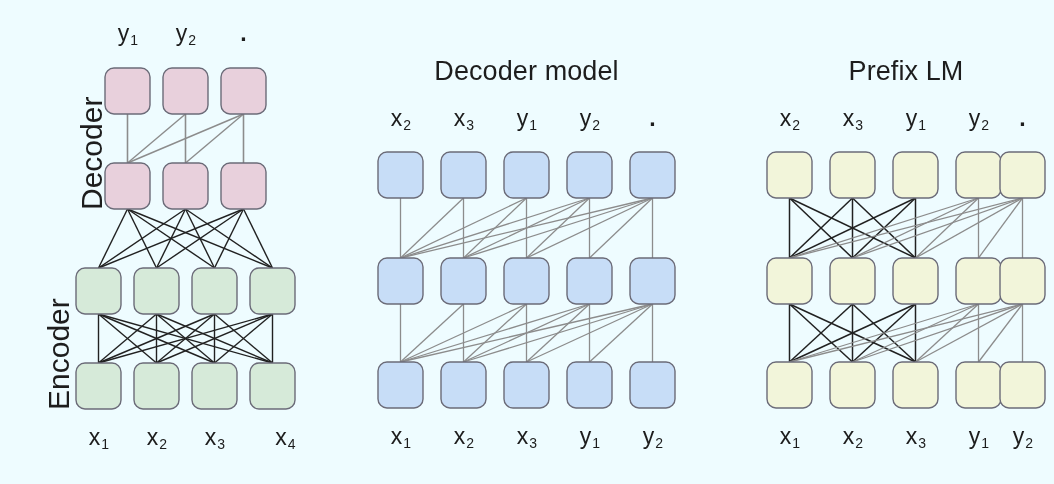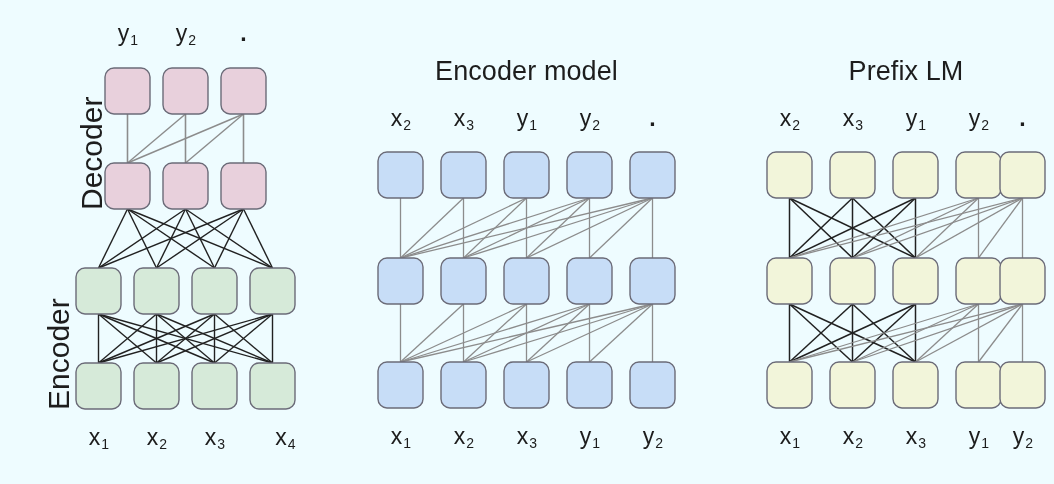--- a/index.html
+++ b/index.html
@@ -212,16 +212,16 @@
       <div class="tok" style="left: 769.5px; top: 105px;">x<sub>2</sub></div>
       <div class="tok" style="left: 832.5px; top: 105px;">x<sub>3</sub></div>
       <div class="tok" style="left: 895.5px; top: 105px;">y<sub>1</sub></div>
       <div class="tok" style="left: 958.5px; top: 105px;">y<sub>2</sub></div>
       <div class="tok dot" style="left: 1002.5px; top: 105px;">.</div>
       <div class="tok" style="left: 769.5px; top: 423px;">x<sub>1</sub></div>
       <div class="tok" style="left: 832.5px; top: 423px;">x<sub>2</sub></div>
       <div class="tok" style="left: 895.5px; top: 423px;">x<sub>3</sub></div>
       <div class="tok" style="left: 958.5px; top: 423px;">y<sub>1</sub></div>
       <div class="tok" style="left: 1002.5px; top: 423px;">y<sub>2</sub></div>
-      <div class="panel-title" style="top: 56px; left: 346.5px; width: 360px;">Encoder model</div>
+      <div class="panel-title" style="top: 56px; left: 346.5px; width: 360px;">Decoder model</div>
       <div class="panel-title" style="top: 56px; left: 726px; width: 360px;">Prefix LM</div>
     </div>
 </div>
 
 </body></html>

